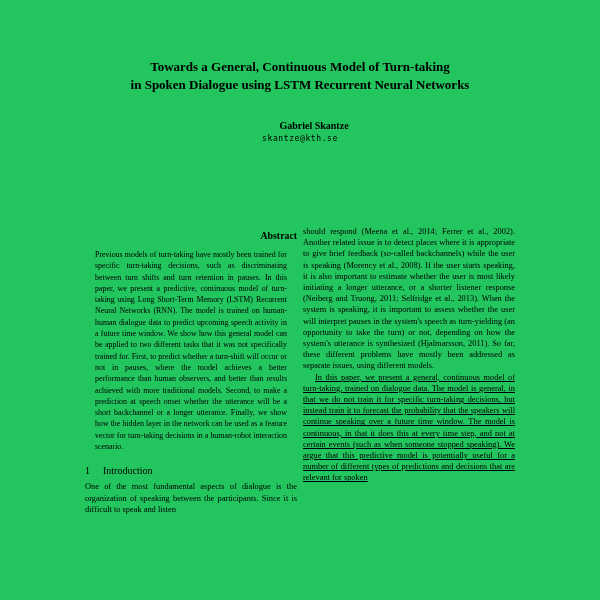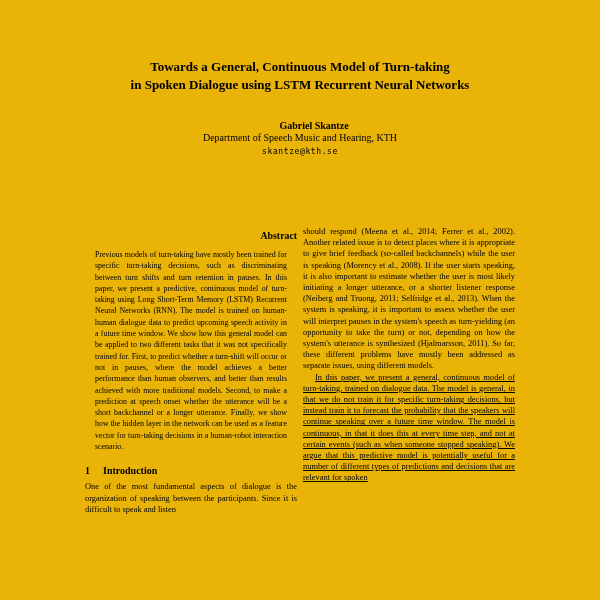--- a/index.html
+++ b/index.html
@@ -4,21 +4,21 @@
 <style>
   html, body {
     margin: 0;
     padding: 0;
     background: #ffffff;
   }
   .page {
     position: relative;
     width: 600px;
     height: 600px;
-    background: #eab308;
+    background: #22c55e;
     overflow: hidden;
     font-family: "Liberation Serif", serif;
     color: #000000;
   }
   .title {
     position: absolute;
     top: 58px;
     left: 0;
     width: 600px;
     margin: 0;
@@ -64,21 +64,21 @@
     margin: 0 0 8px 0;
   }
   .abs-body {
     margin: 0 10px;
     font-size: 7.9px;
     line-height: 11.3px;
     text-align: justify;
   }
   .sec-heading {
     margin-top: 13px;
-    font-weight: bold;
+    font-weight: normal;
     font-size: 10px;
   }
   .sec-num {
     display: inline-block;
     width: 18px;
   }
   .body-text {
     margin: 6px 0 0 0;
     font-size: 8.4px;
     line-height: 11.2px;
@@ -92,21 +92,20 @@
 
 <div class="page">
 
   <h1 class="title">
     <span class="tl">Towards a General, Continuous Model of Turn-taking</span>
     <span class="tl">in Spoken Dialogue using LSTM Recurrent Neural Networks</span>
   </h1>
 
   <div class="authorblock">
     <div class="author-name">Gabriel Skantze</div>
-    <div class="affil">Department of Speech Music and Hearing, KTH</div>
     <div class="email">skantze@kth.se</div>
   </div>
 
   <div class="col col-left">
     <div class="abs-heading">Abstract</div>
     <p class="abs-body">Previous models of turn-taking have mostly been trained for specific turn-taking decisions, such as discriminating between turn shifts and turn retention in pauses. In this paper, we present a predictive, continuous model of turn-taking using Long Short-Term Memory (LSTM) Recurrent Neural Networks (RNN). The model is trained on human-human dialogue data to predict upcoming speech activity in a future time window. We show how this general model can be applied to two different tasks that it was not specifically trained for. First, to predict whether a turn-shift will occur or not in pauses, where the model achieves a better performance than human observers, and better than results achieved with more traditional models. Second, to make a prediction at speech onset whether the utterance will be a short backchannel or a longer utterance. Finally, we show how the hidden layer in the network can be used as a feature vector for turn-taking decisions in a human-robot interaction scenario.</p>
     <div class="sec-heading">
       <span class="sec-num">1</span><span>Introduction</span>
     </div>
     <p class="body-text first">One of the most fundamental aspects of dialogue is the organization of speaking between the participants. Since it is difficult to speak and listen</p>

